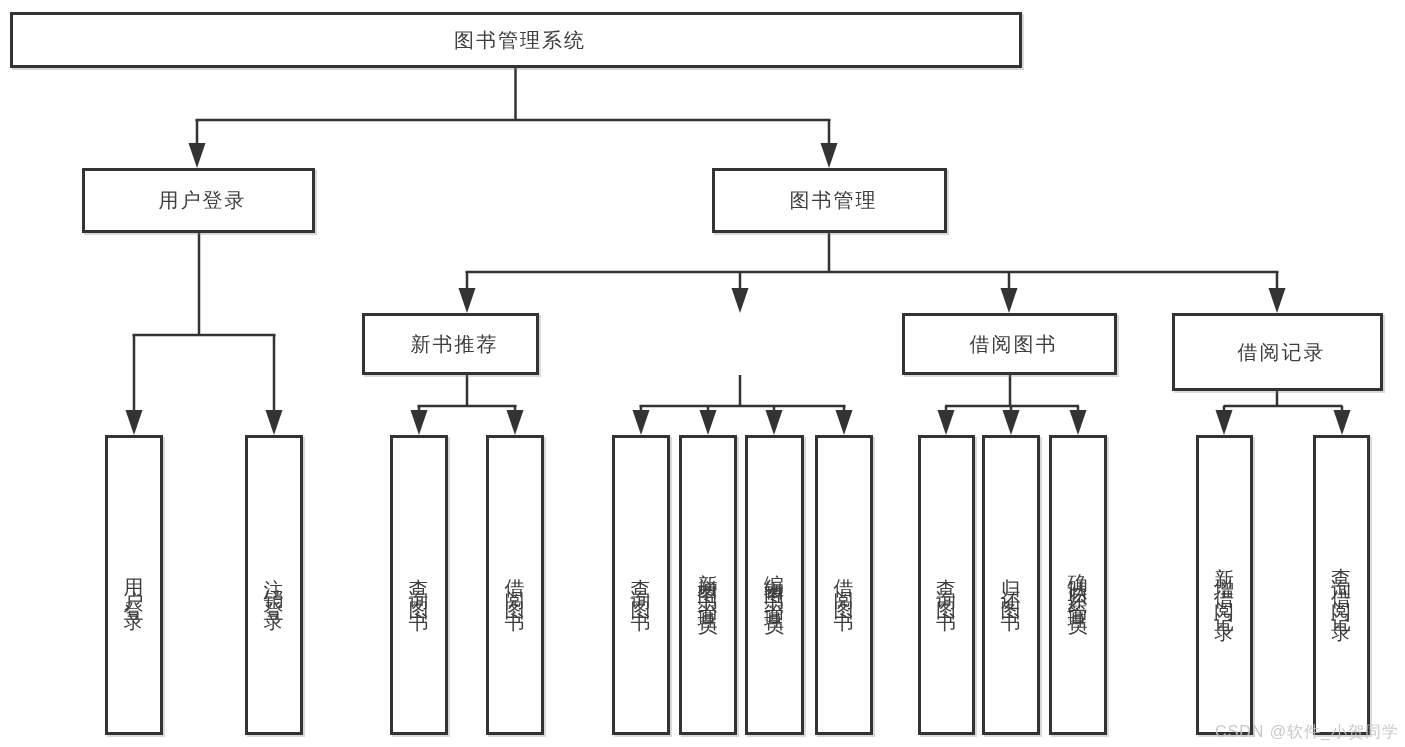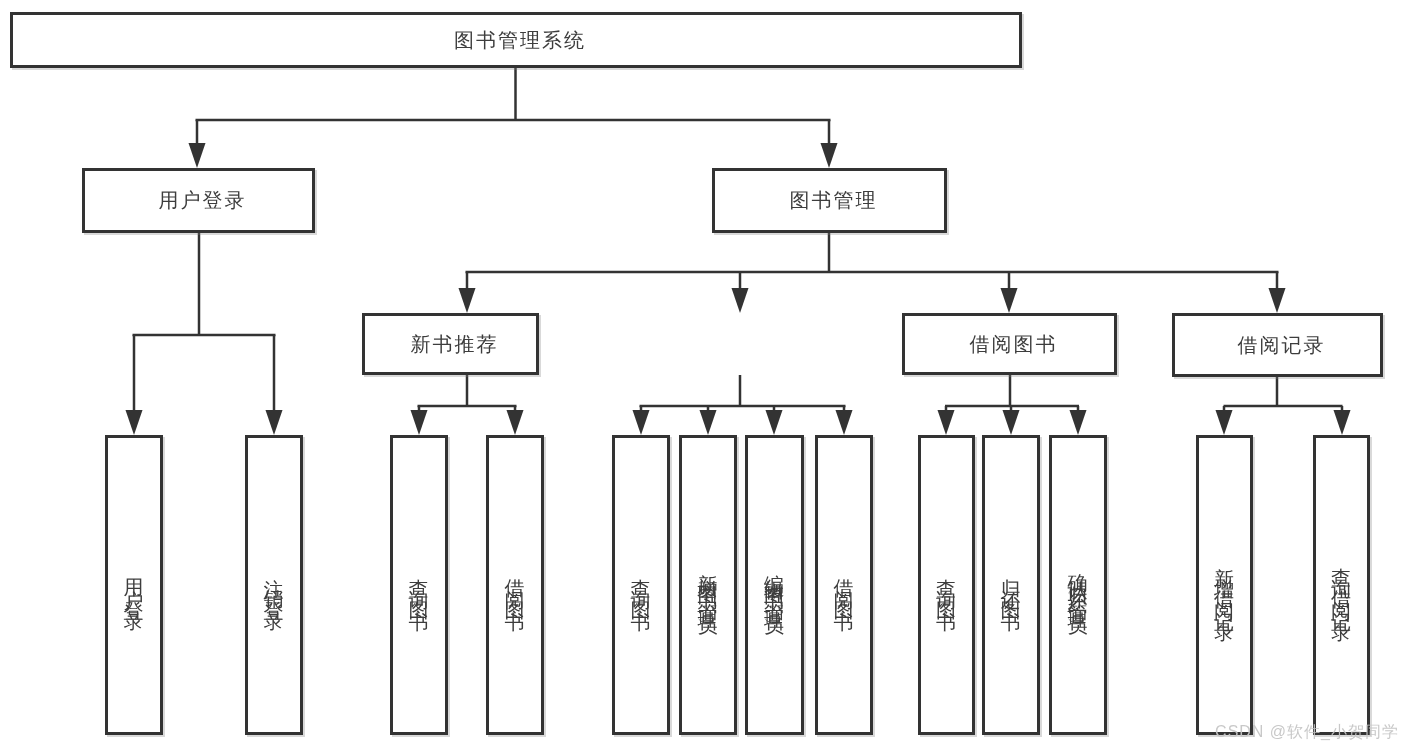--- a/index.html
+++ b/index.html
@@ -100,21 +100,21 @@
   <div class="node hbox" style="left:712px;top:168px;width:235px;height:65px">
     <span>图书管理</span>
   </div>
 
   <div class="node hbox" style="left:362px;top:313px;width:177px;height:62px">
     <span>新书推荐</span>
   </div>
   <div class="node hbox" style="left:902px;top:313px;width:215px;height:62px">
     <span>借阅图书</span>
   </div>
-  <div class="node hbox" style="left:1172px;top:313px;width:211px;height:64px">
+  <div class="node hbox" style="left:1172px;top:313px;width:211px;height:78px">
     <span>借阅记录</span>
   </div>
 
   <div class="node leaf" style="left:105px">
     <span class="vtext">用户登录</span>
   </div>
   <div class="node leaf" style="left:245px">
     <span class="vtext">注销登录</span>
   </div>
 

